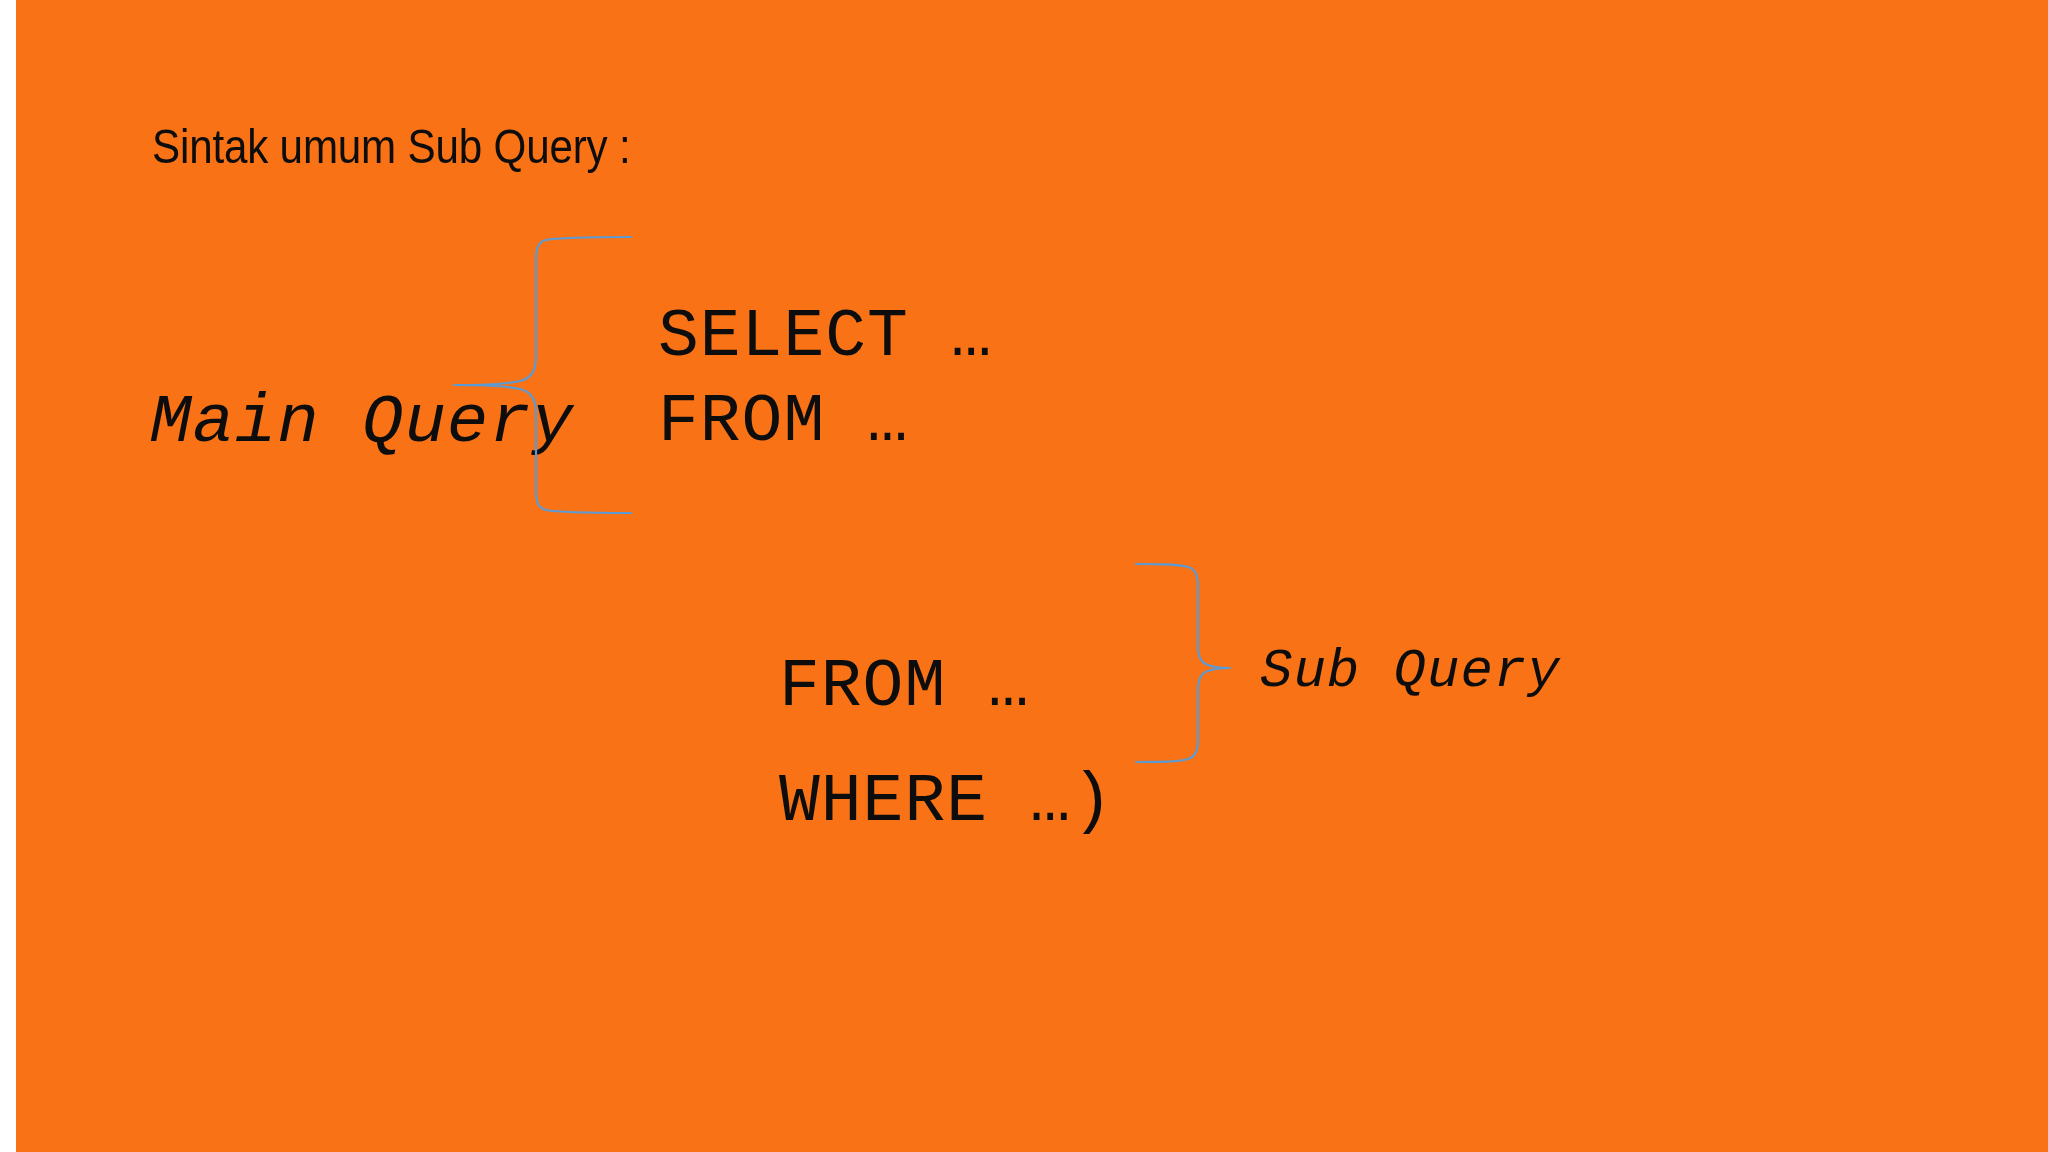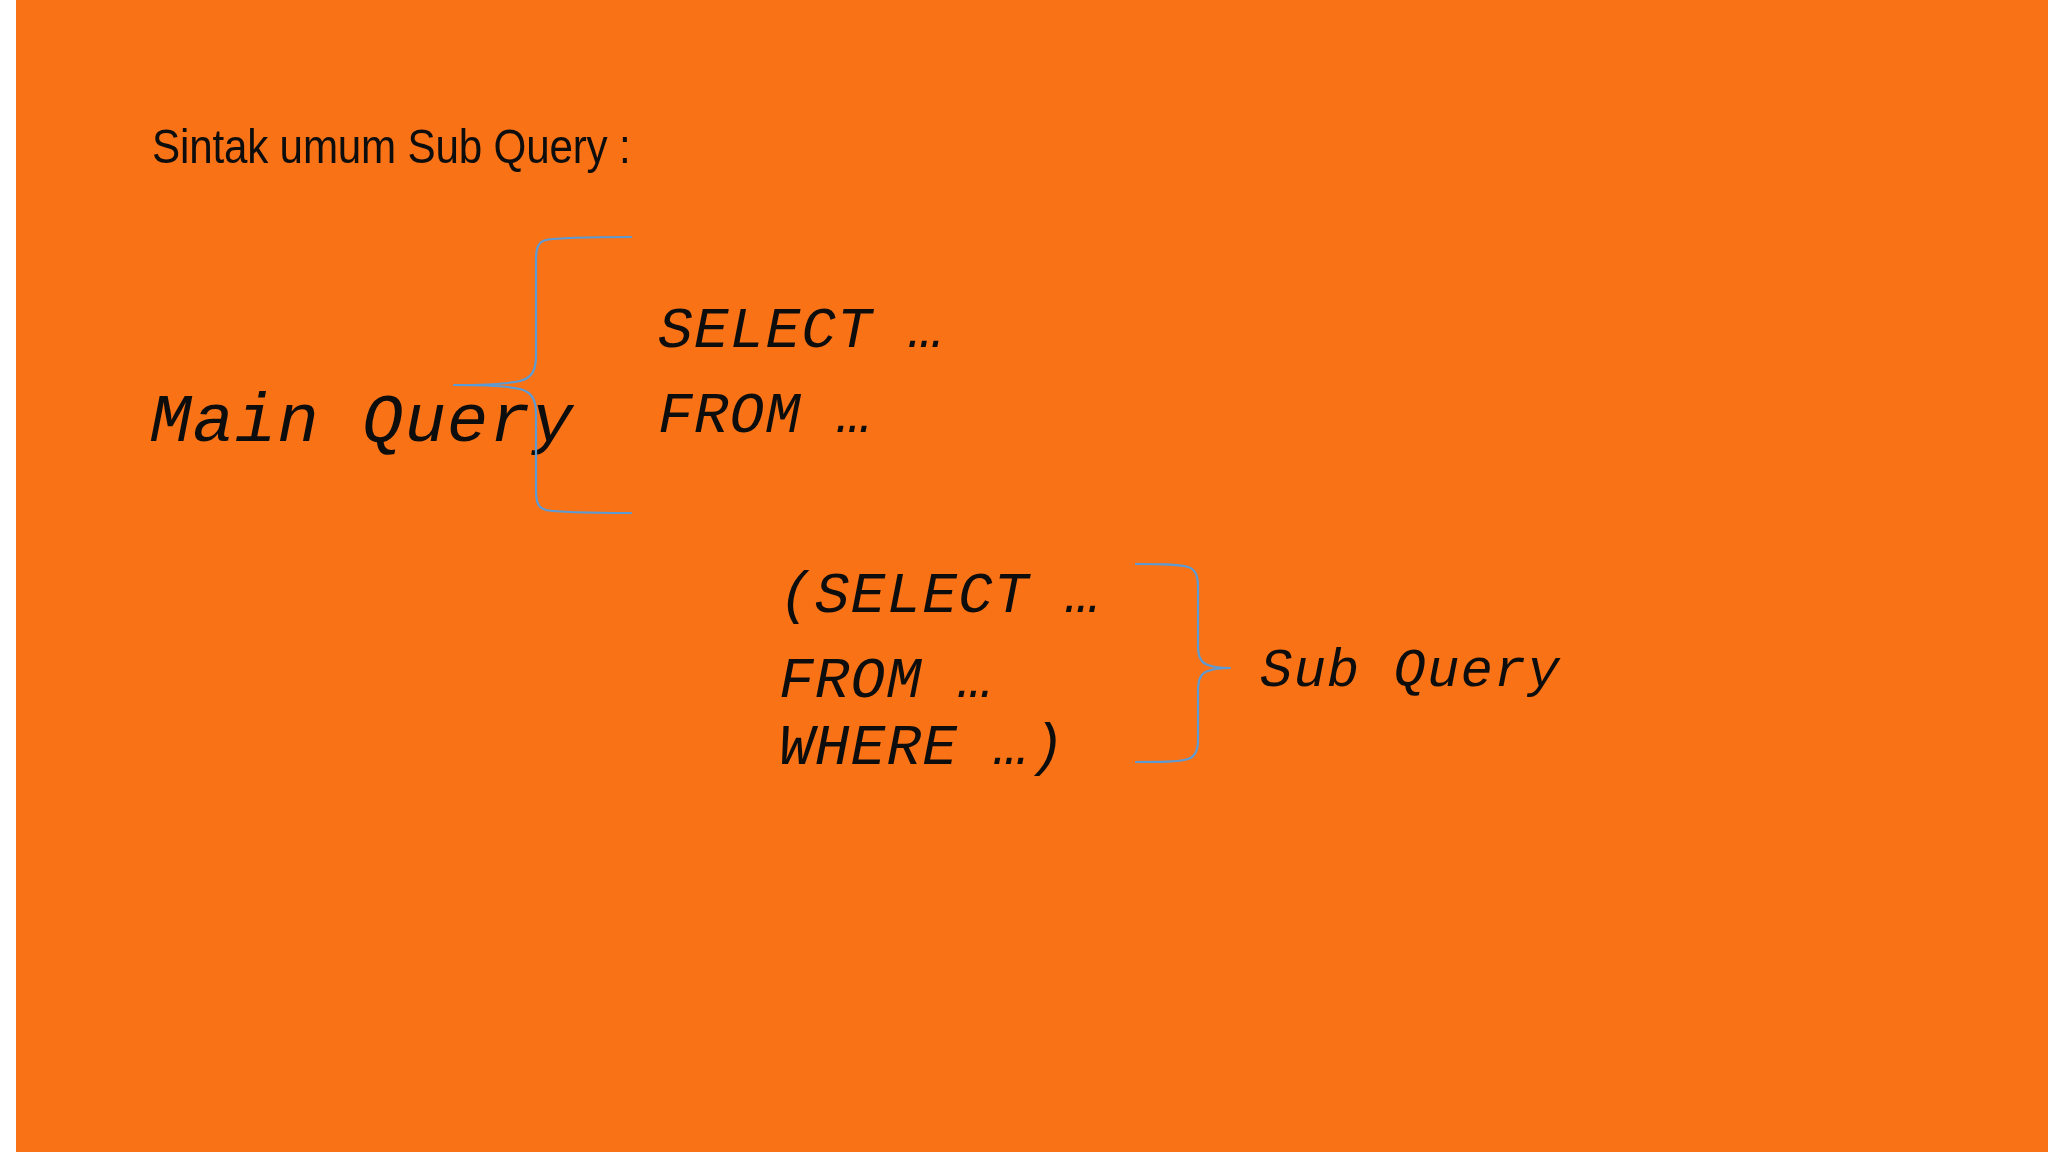--- a/index.html
+++ b/index.html
@@ -54,38 +54,37 @@
   #sub-query-label {
     left: 1244px;
     top: 645px;
     font-size: 54px;
     letter-spacing: 1px;
   }
 
   .code-line {
     position: absolute;
     font-family: "Liberation Mono", "DejaVu Sans Mono", monospace;
-    font-style: italic;
     font-weight: 400;
-    font-size: 58px;
+    font-size: 68px;
     color: #0d0d0d;
     white-space: pre;
     line-height: 1;
     letter-spacing: 1px;
   }
 
   
   #line-main-0 { left: 642px; top: 303px; }
   #line-main-1 { left: 642px; top: 388px; }
   #line-main-2 { left: 642px; top: 473px; }
 
   
   #line-sub-0 { left: 763px; top: 568px; }
   #line-sub-1 { left: 763px; top: 653px; }
-  #line-sub-2 { left: 763px; top: 720px; }
+  #line-sub-2 { left: 763px; top: 768px; }
 
   
   .brace-svg {
     position: absolute;
     overflow: visible;
     pointer-events: none;
   }
   #brace-main {
     left: 430px;
     top: 228px;
@@ -125,21 +124,20 @@
              C 40 157, 62 158, 74 161
              C 86 164, 90 172, 90 186
              L 90 262
              C 90 274, 92 280, 100 282
              C 115 285, 150 285, 185 285"></path>
   </svg>
 
   <div class="code-line" id="line-main-0">SELECT …</div>
   <div class="code-line" id="line-main-1">FROM …</div>
 
-  <div class="code-line" id="line-sub-0">(SELECT …</div>
   <div class="code-line" id="line-sub-1">FROM …</div>
   <div class="code-line" id="line-sub-2">WHERE …)</div>
 
   <svg id="brace-sub" class="brace-svg" viewBox="0 0 100 214">
     <path class="brace-path" d="M 2 8
              C 26 8, 44 8, 54 11
              C 61 13, 64 19, 64 30
              L 64 90
              C 64 101, 67 107, 74 109
              C 79 111, 86 112, 96 112

